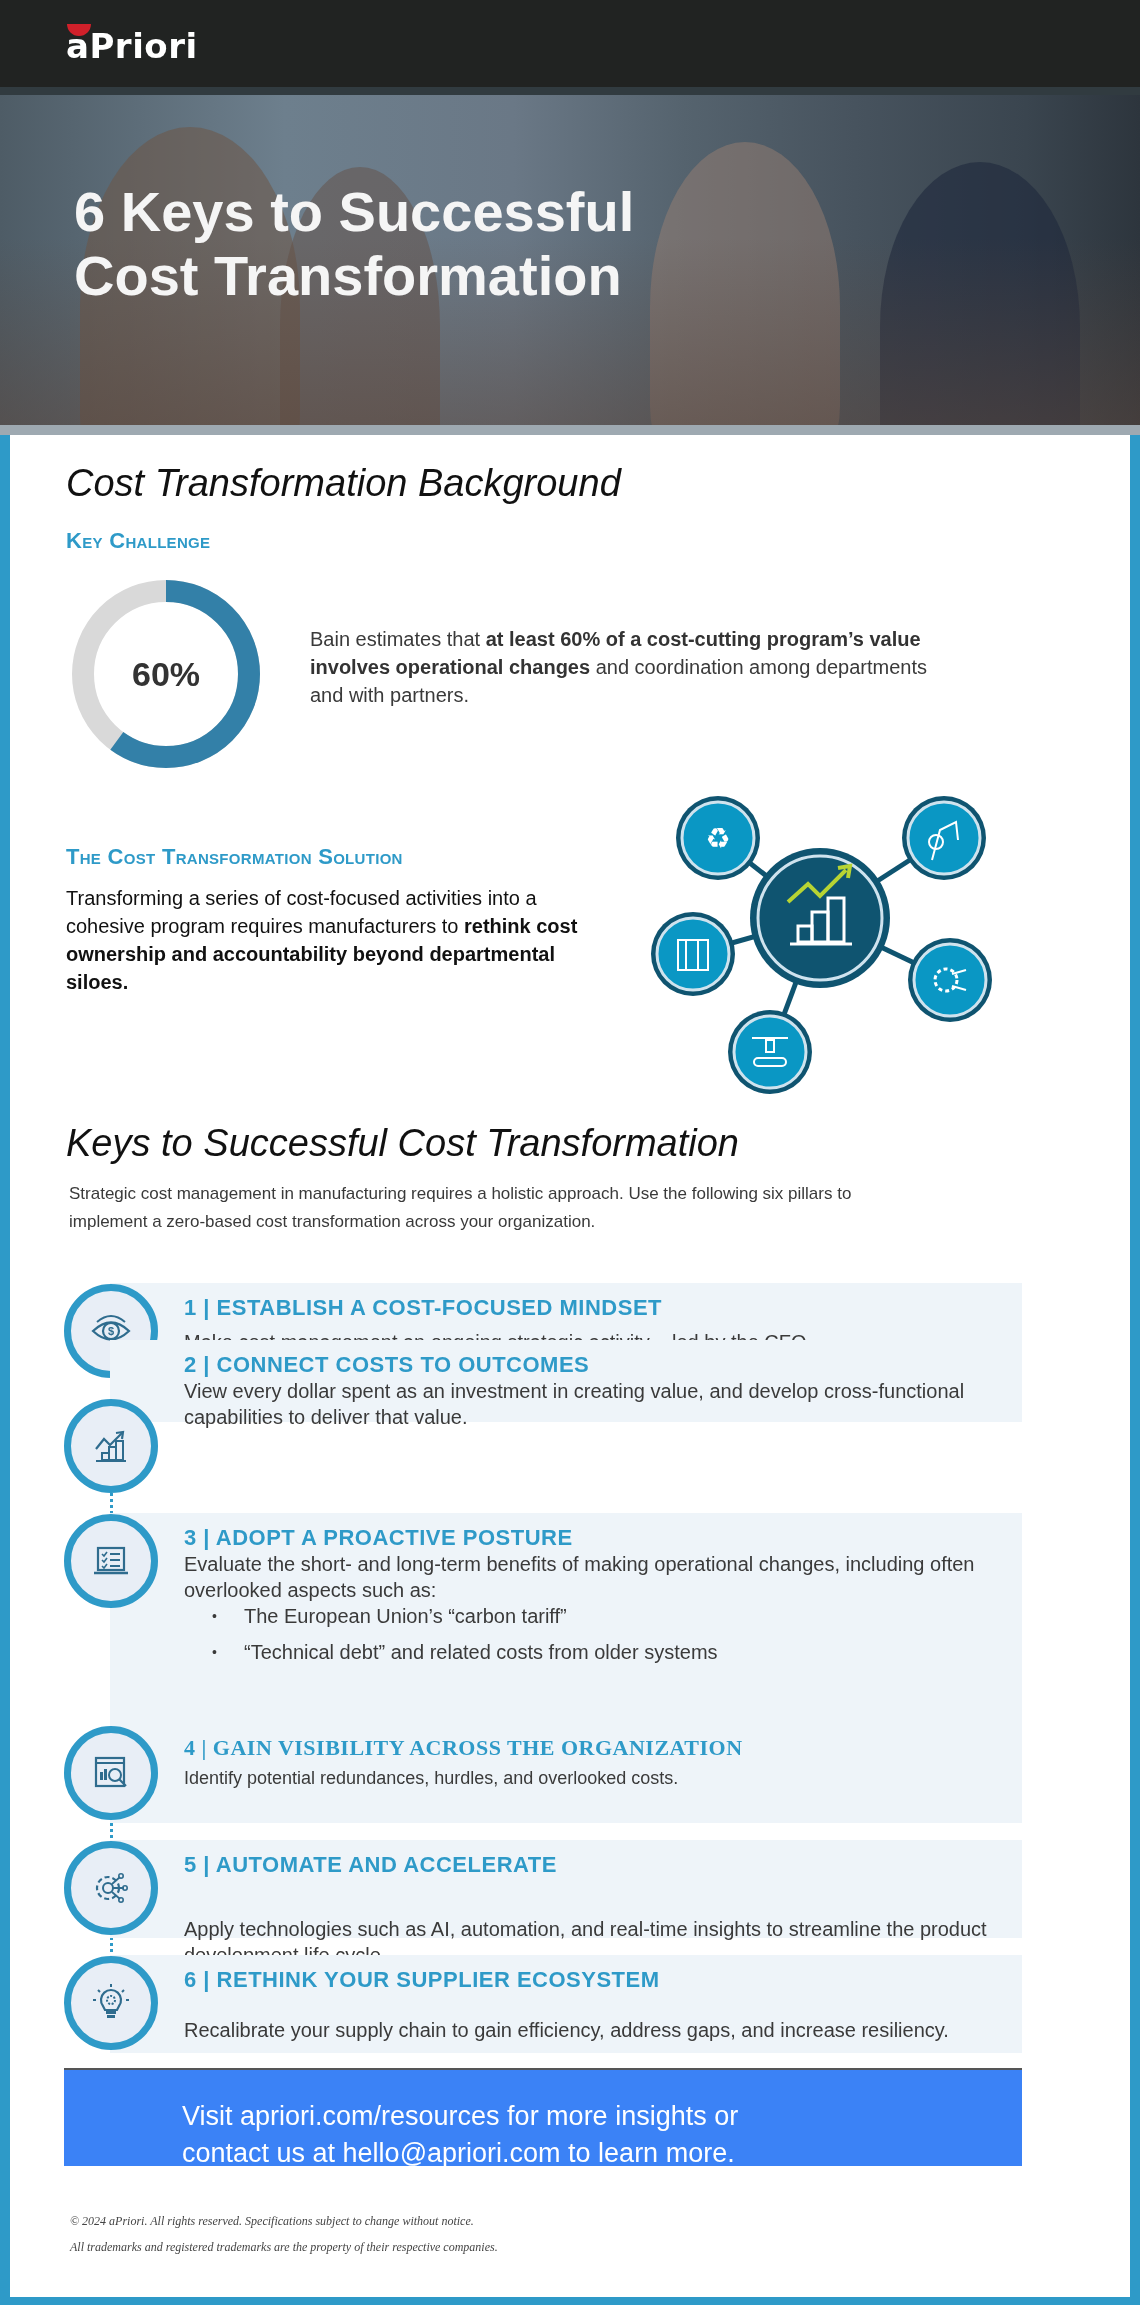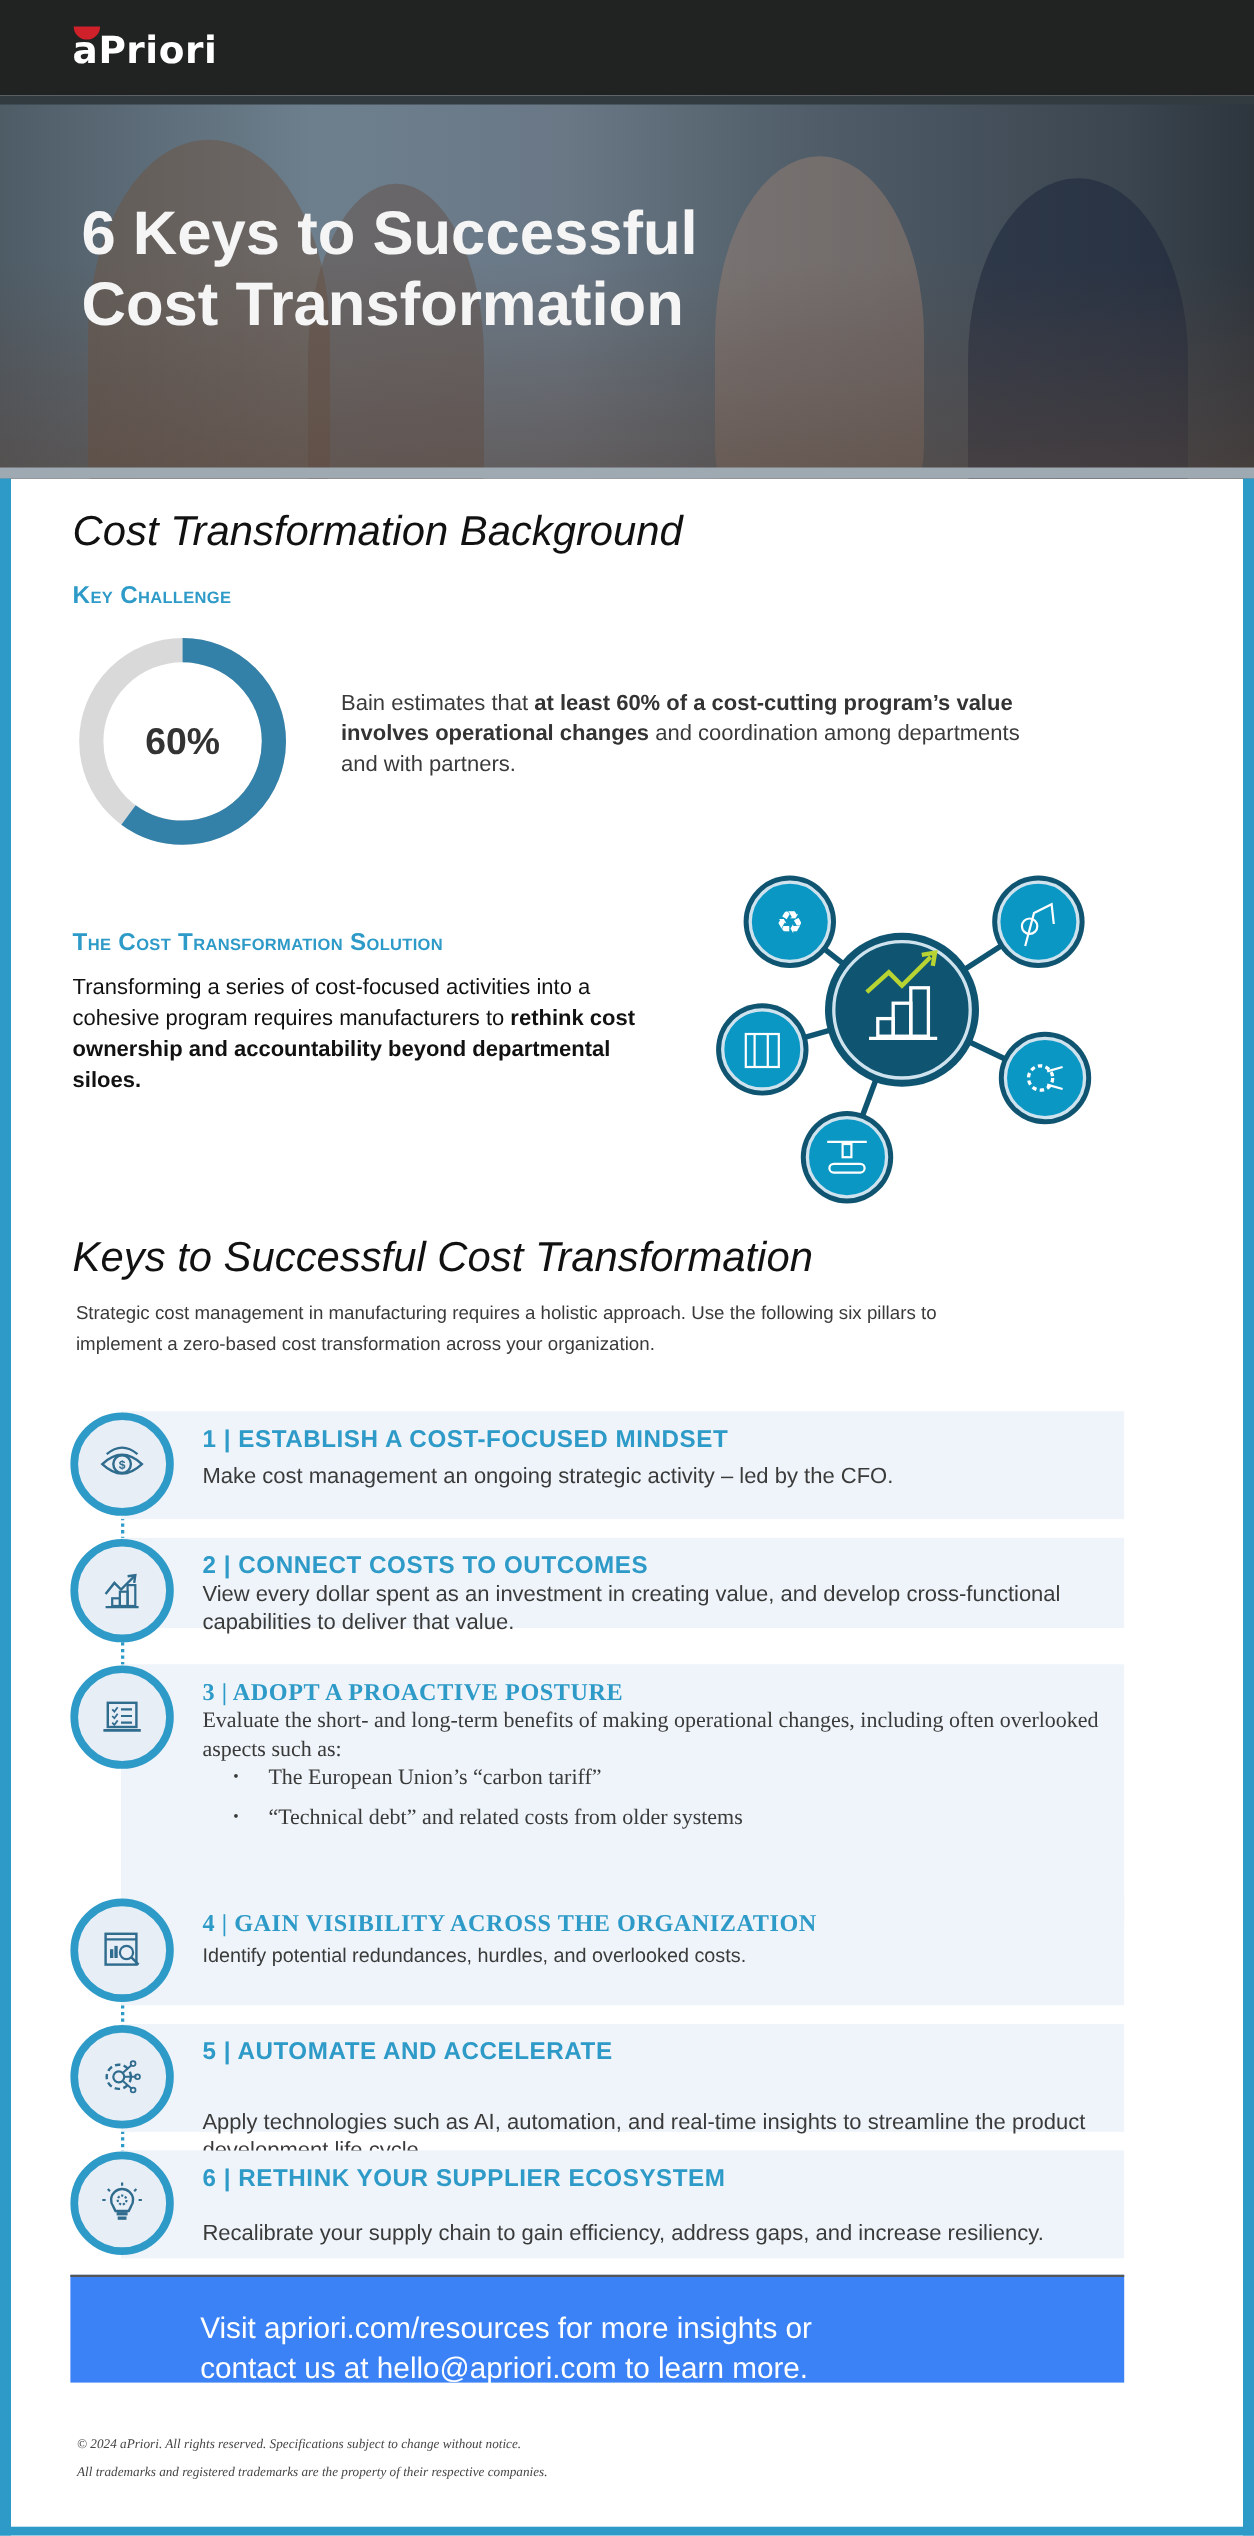--- a/index.html
+++ b/index.html
@@ -166,36 +166,36 @@
 </div>
 <div class="badge" style="top:1284px;">
   <svg viewBox="0 0 42 42">
     <path d="M3 21 Q21 4 39 21 Q21 38 3 21 Z" fill="none" stroke="#2f6c8e" stroke-width="2.2"></path>
     <path d="M7 12 Q21 0 35 12" fill="none" stroke="#2f6c8e" stroke-width="2"></path>
     <circle cx="21" cy="21" r="8" fill="none" stroke="#2f6c8e" stroke-width="2.2"></circle>
     <text x="21" y="25" font-size="11" text-anchor="middle" fill="#2f6c8e" font-weight="700">$</text>
   </svg>
 </div>
 
-<div class="card" style="top:1398px; height:82px;">
+<div class="card" style="top:1340px; height:82px;">
   <div class="heading" style="top:12px;">2  |  CONNECT COSTS TO OUTCOMES</div>
   <div class="body" style="top:38px;">View every dollar spent as an investment in creating value, and develop cross-functional capabilities to deliver that value.</div>
 </div>
 <div class="badge" style="top:1399px;">
   <svg viewBox="0 0 42 42">
     <path d="M6 24 L14 14 L20 20 L32 8" stroke="#2f6c8e" stroke-width="2.2" fill="none"></path>
     <path d="M26 8 L33 7 L32 14" stroke="#2f6c8e" stroke-width="2.2" fill="none"></path>
     <rect x="12" y="28" width="7" height="7" fill="none" stroke="#2f6c8e" stroke-width="2"></rect>
     <rect x="19" y="22" width="7" height="13" fill="none" stroke="#2f6c8e" stroke-width="2"></rect>
     <rect x="26" y="16" width="7" height="19" fill="none" stroke="#2f6c8e" stroke-width="2"></rect>
     <line x1="6" y1="36" x2="36" y2="36" stroke="#2f6c8e" stroke-width="2"></line>
   </svg>
 </div>
 
-<div class="card" style="top:1513px; height:233px;font-family:Liberation Serif, serif;">
+<div class="card" style="top:1513px; height:233px;">
   <div class="heading" style="top:12px;">3  |  ADOPT A PROACTIVE POSTURE</div>
   <div class="body" style="top:38px;">Evaluate the short- and long-term benefits of making operational changes, including often overlooked aspects such as:</div>
   <ul style="top:90px;">
     <li>The European Union’s “carbon tariff”</li>
     <li>“Technical debt” and related costs from older systems</li>
   </ul>
 </div>
 <div class="badge" style="top:1514px;">
   <svg viewBox="0 0 42 42">
     <rect x="8" y="8" width="26" height="22" fill="none" stroke="#2f6c8e" stroke-width="2.2"></rect>

